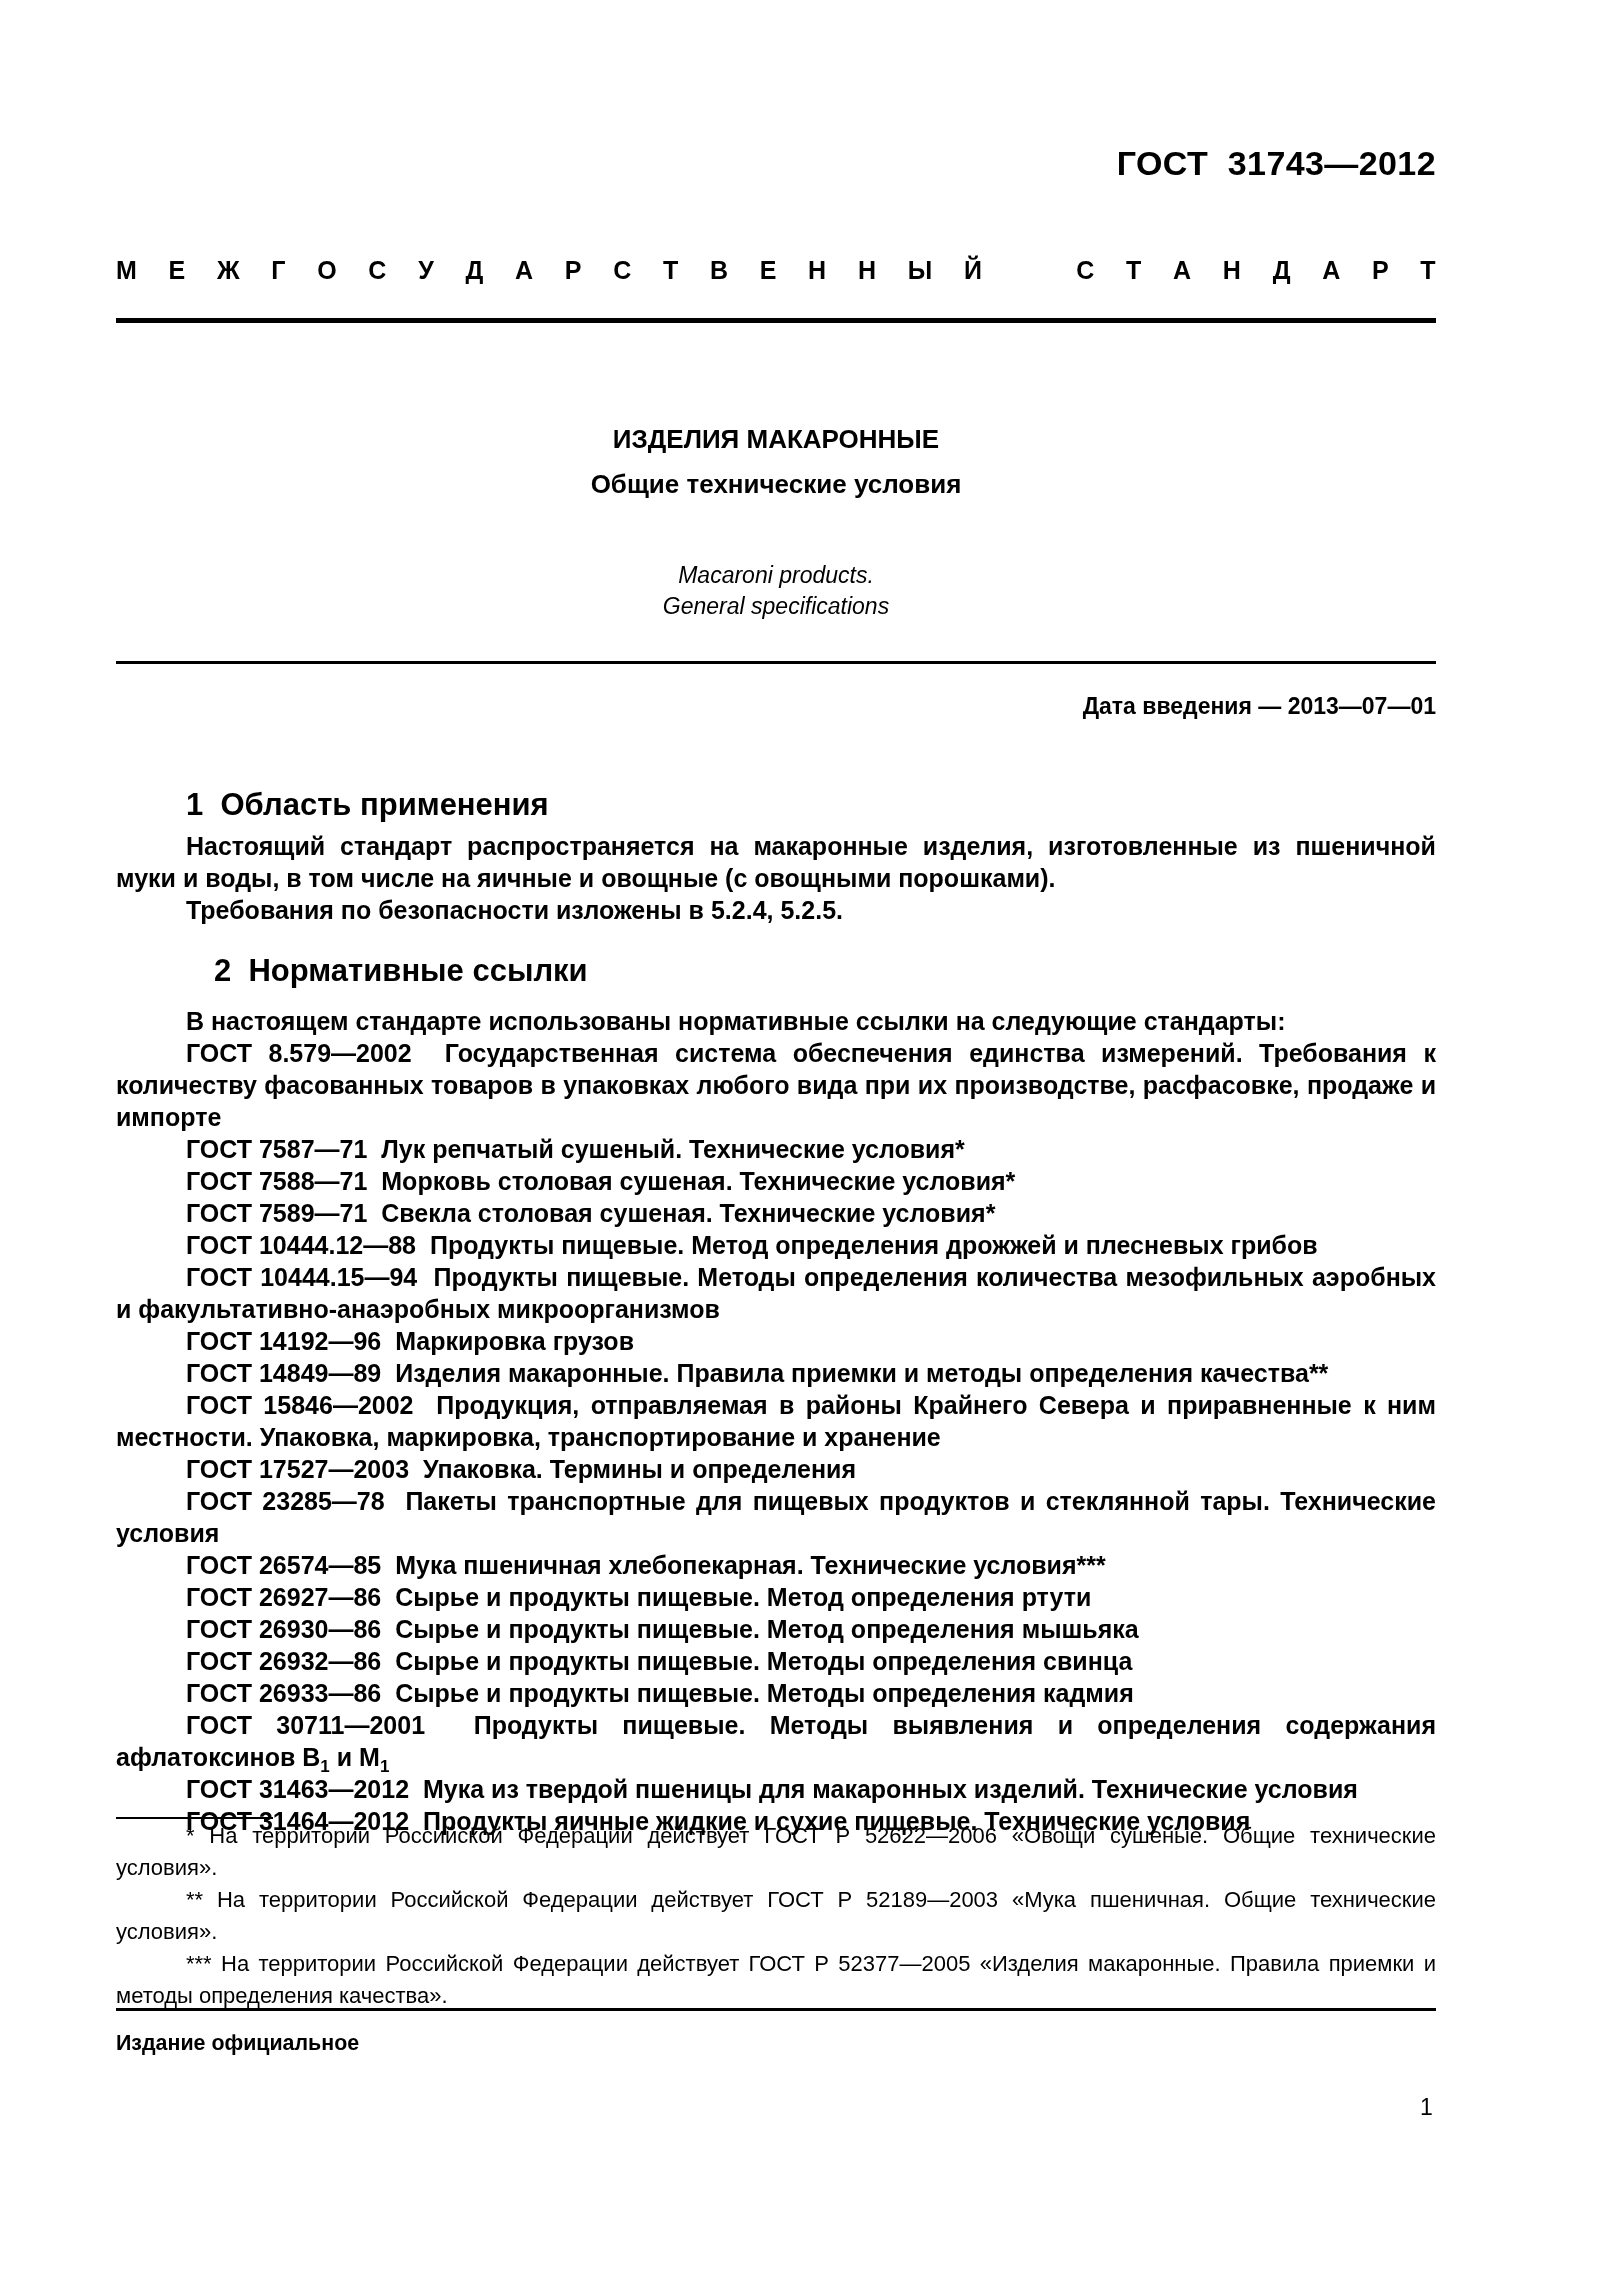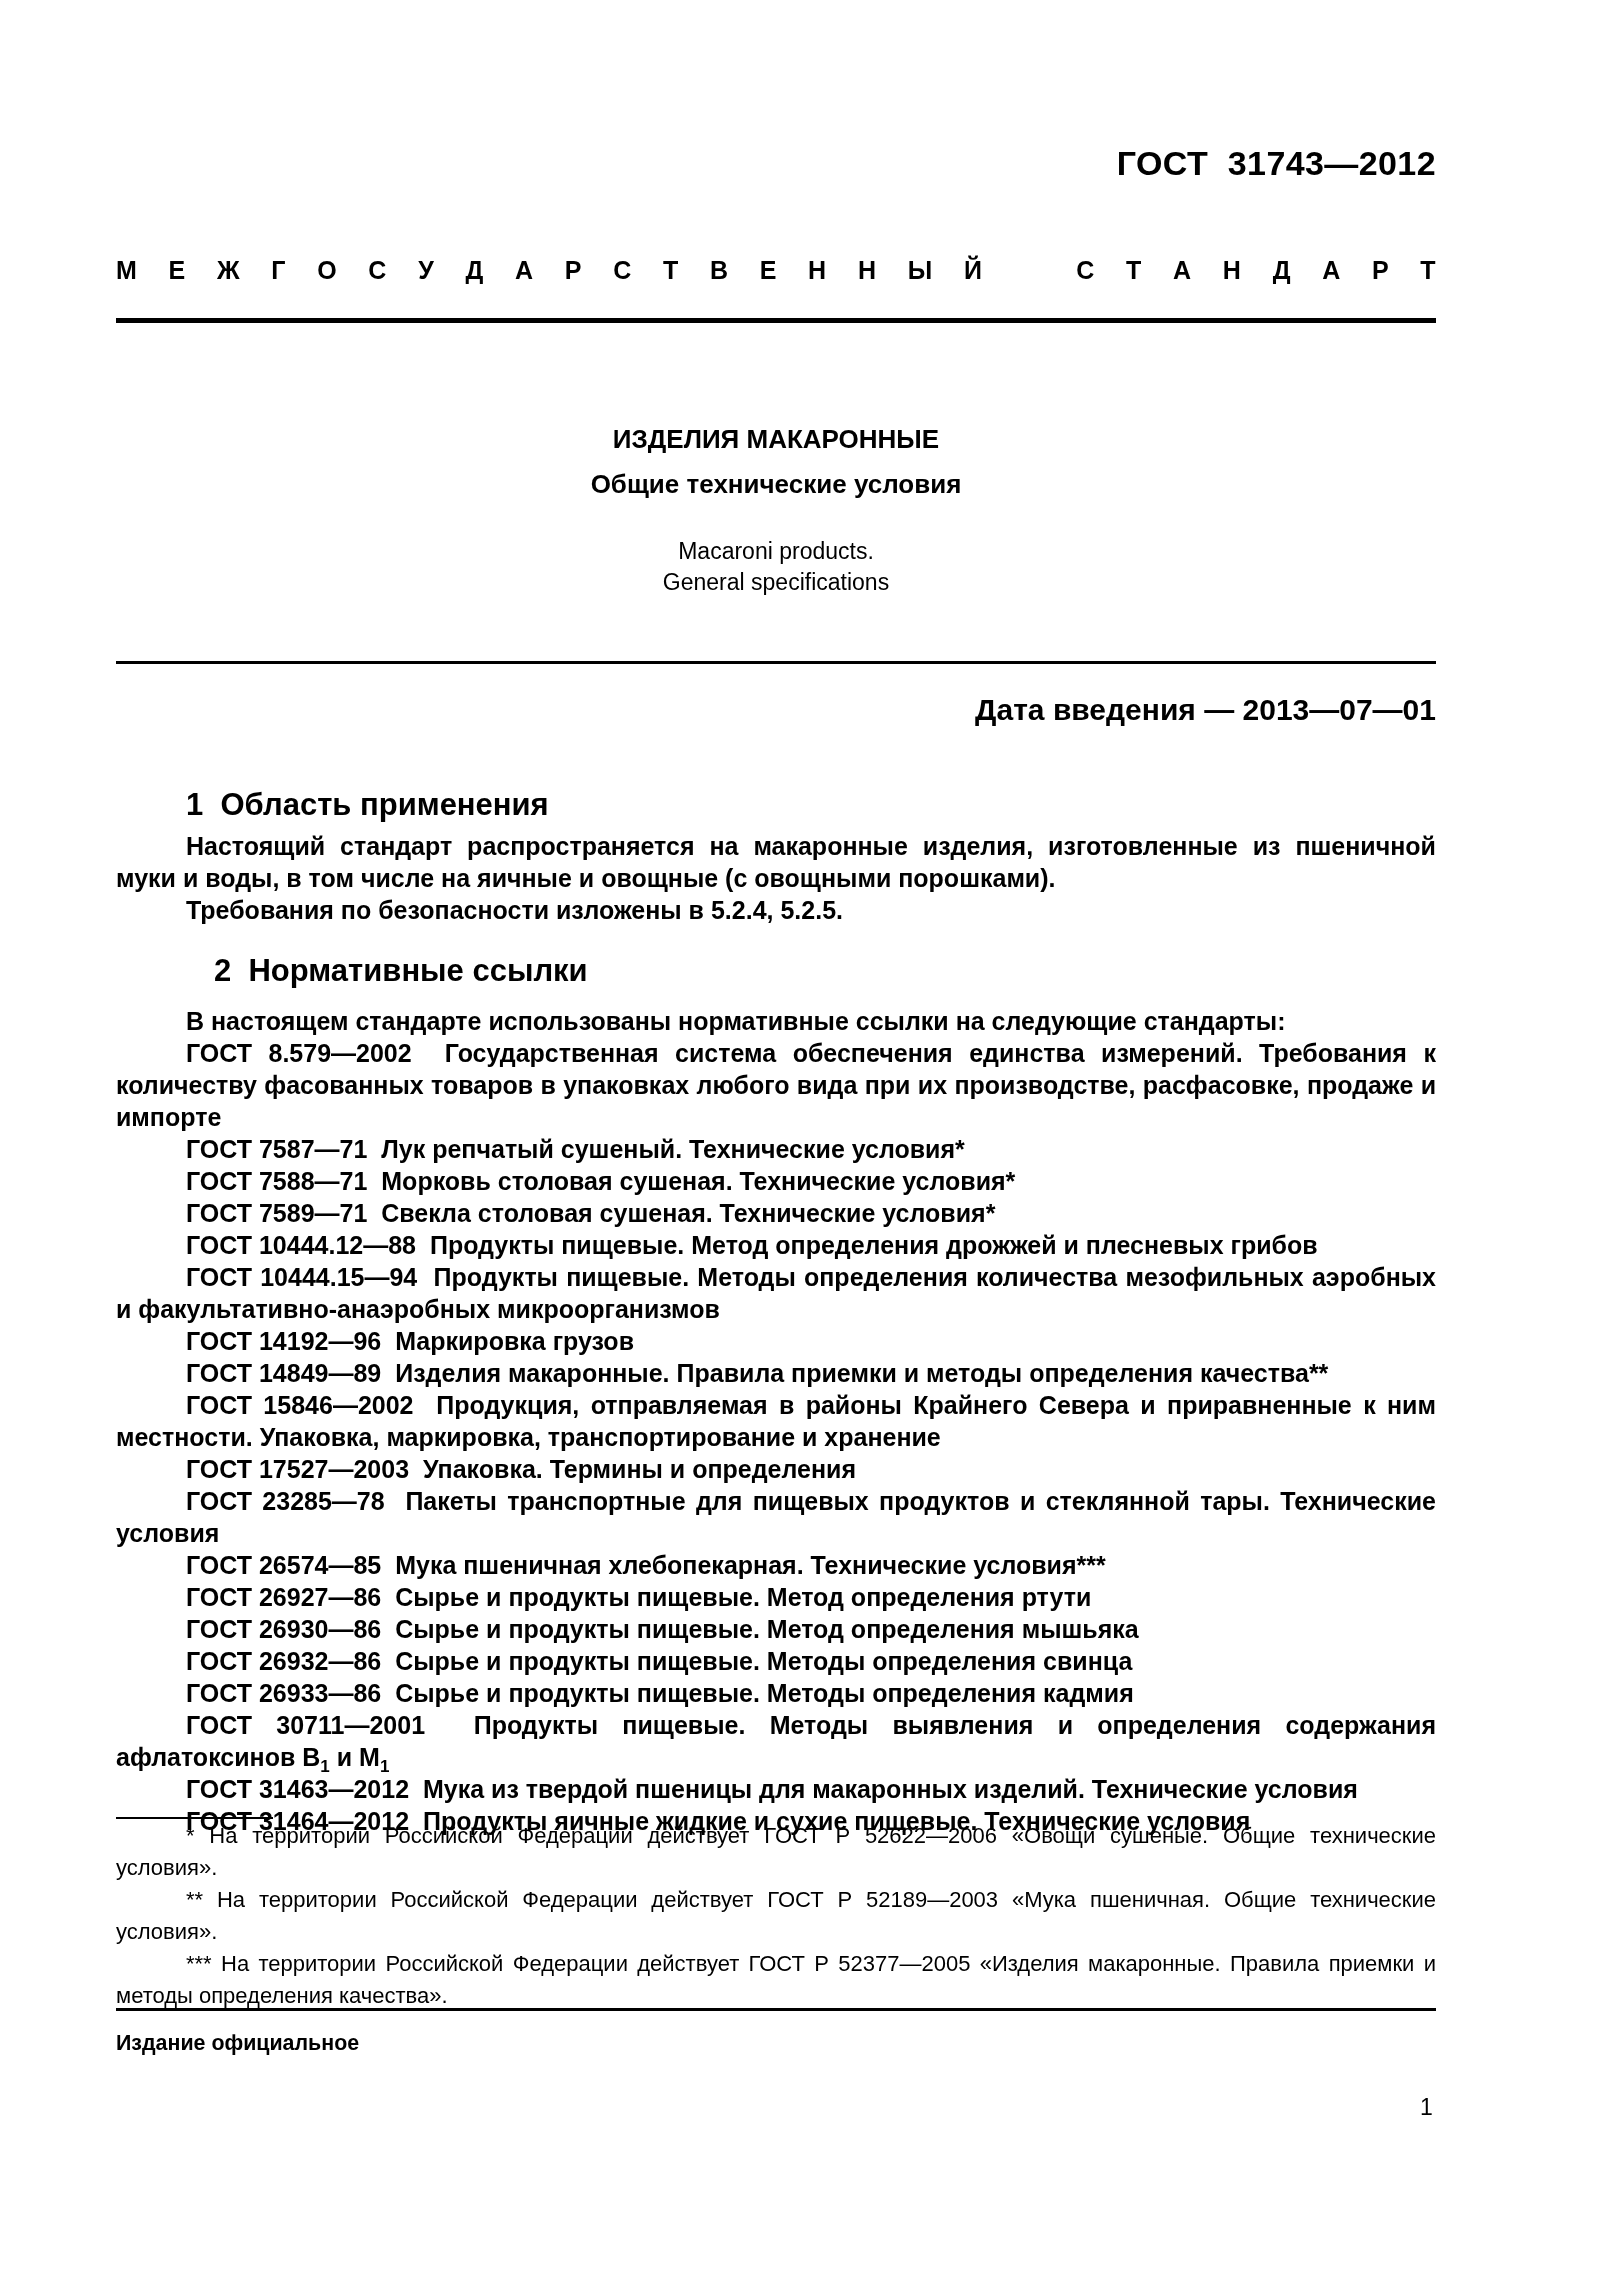--- a/index.html
+++ b/index.html
@@ -18,23 +18,23 @@
       font-weight: bold; font-size: 25px;
     }
     .interstate .gap { width: 31px; }
     .rule-thick { position: absolute; left: 0; width: 1320px; height: 4.6px; background: #000; }
     .rule-top { top: 318px; }
     .rule-mid { top: 661px; height: 3.1px; }
     .rule-bottom { top: 2008px; height: 3.1px; }
     .title-block { position: absolute; left: 0; width: 1320px; text-align: center; }
     .title-main { top: 424px; font-weight: bold; font-size: 26px; }
     .title-sub { top: 469px; font-weight: bold; font-size: 26px; }
-    .title-en { top: 536px; font-size: 23px; line-height: 31px; }
+    .title-en { top: 560px; font-size: 23px; line-height: 31px; font-style: italic; }
     .intro-date {
-      position: absolute; right: 0; top: 693px; font-weight: bold; font-size: 30px; white-space: pre;
+      position: absolute; right: 0; top: 693px; font-weight: bold; font-size: 23px; white-space: pre;
     }
     .section-heading {
       position: absolute; left: 70px; font-weight: bold; font-size: 31px; white-space: pre;
     }
     .sec1 { top: 787px; }
     .sec2 { top: 953px; margin-left: 28px; }
     .body-text {
       position: absolute; left: 0; width: 1320px;
       font-size: 25px; line-height: 32px; text-align: justify;
     }

